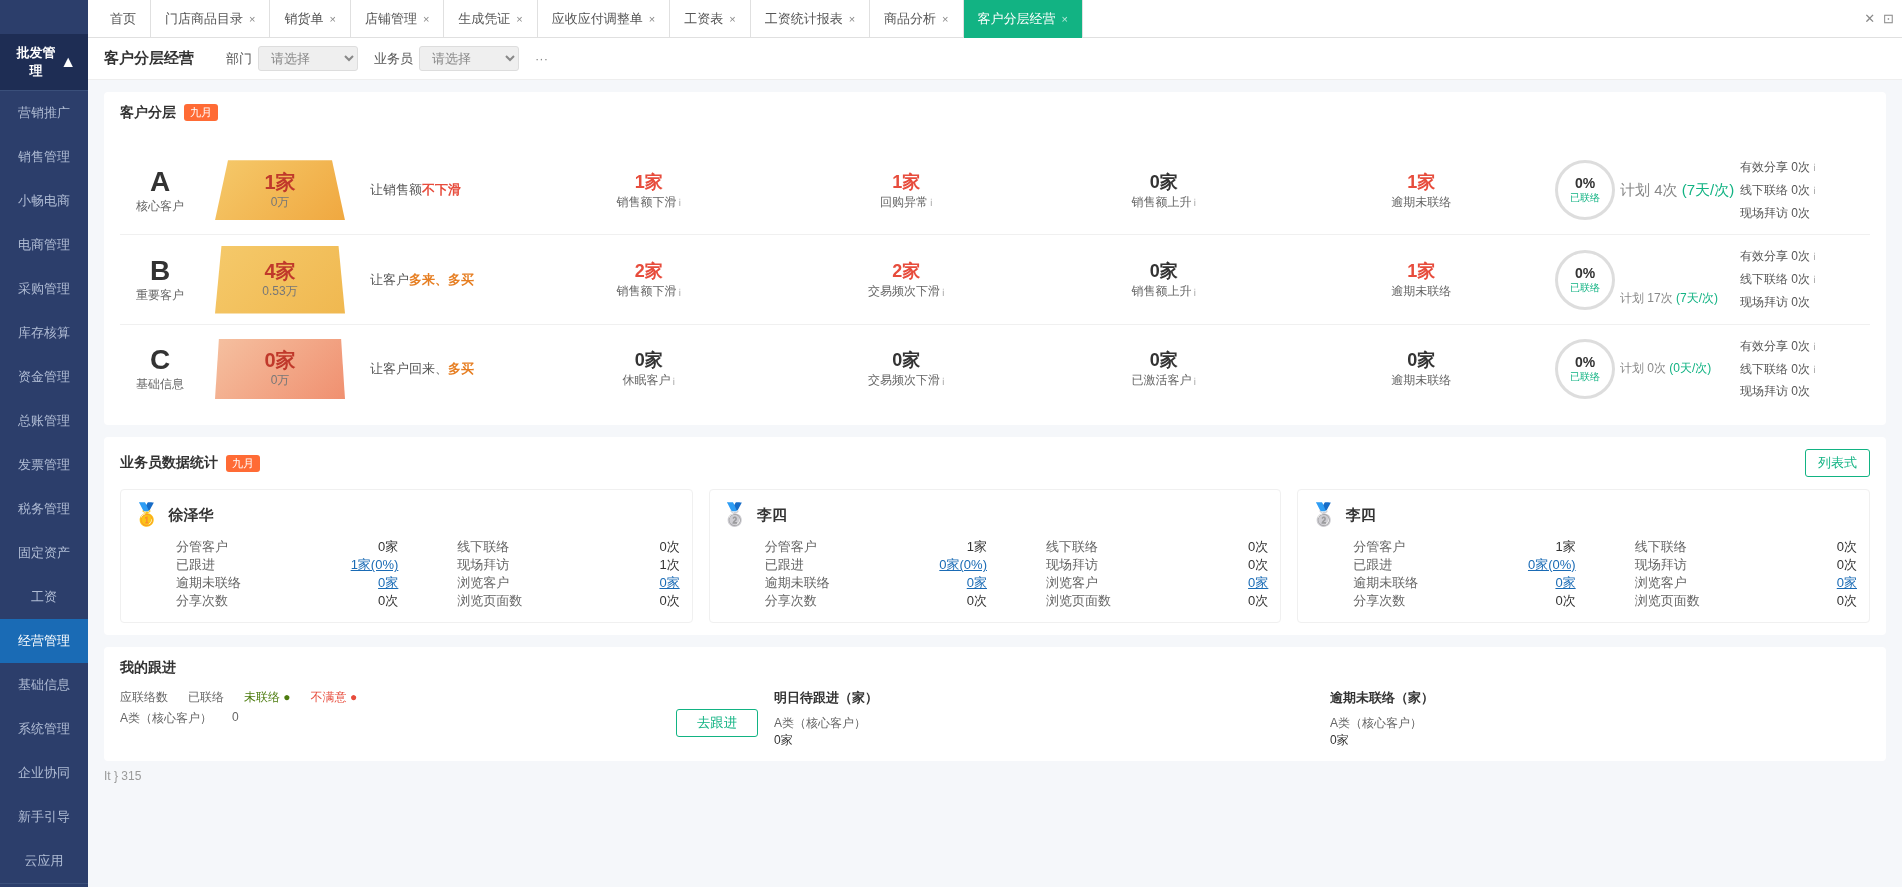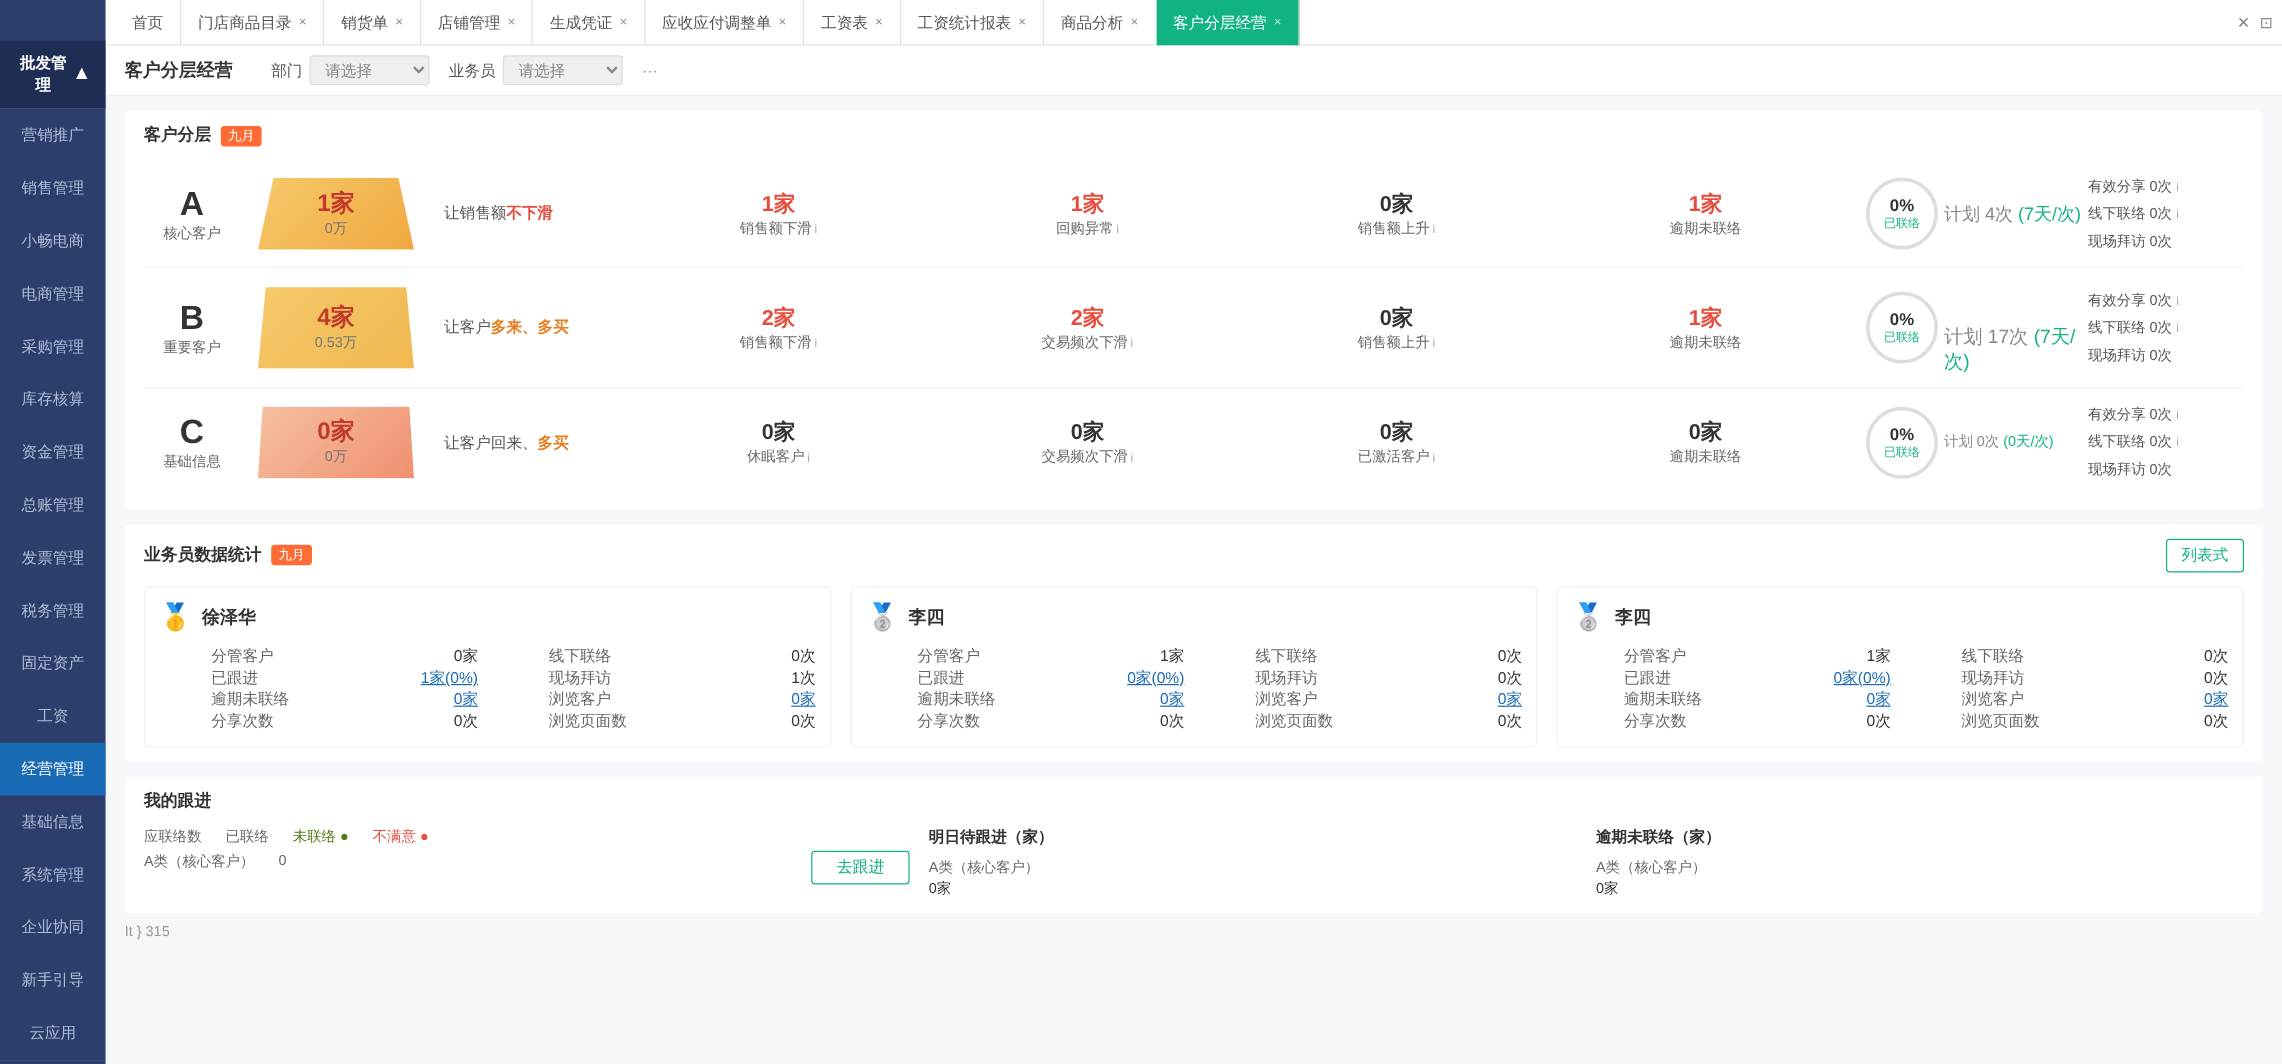--- a/index.html
+++ b/index.html
@@ -29,21 +29,21 @@
     .filter-bar .page-title { font-size: 15px; font-weight: bold; color: #333; margin-right: 16px; }
     .filter-group { display: flex; align-items: center; gap: 6px; font-size: 13px; color: #555; }
     .filter-select { border: 1px solid #ddd; border-radius: 3px; padding: 3px 8px; font-size: 13px; color: #888; min-width: 100px; }
     .more-btn { color: #888; cursor: pointer; }
 
     
     .content { flex: 1; overflow-y: auto; padding: 12px 16px; background: #f5f7fa; }
 
     
     .section { background: #fff; border-radius: 4px; margin-bottom: 12px; padding: 12px 16px; }
-    .section-header { display: flex; align-items: flex-end; margin-bottom: 12px; gap: 8px; }
+    .section-header { display: flex; align-items: flex-start; margin-bottom: 24px; gap: 8px; }
     .section-title { font-size: 14px; font-weight: bold; color: #333; }
     .month-badge { background: #ff6b35; color: #fff; font-size: 11px; padding: 1px 6px; border-radius: 3px; }
 
     
     .tier-row { display: flex; align-items: center; border-bottom: 1px solid #f0f0f0; padding: 10px 0; gap: 0; }
     .tier-row:last-child { border-bottom: none; }
     .tier-label { width: 80px; display: flex; flex-direction: column; align-items: center; justify-content: center; }
     .tier-letter { font-size: 28px; font-weight: bold; color: #333; }
     .tier-name { font-size: 12px; color: #666; }
     .tier-funnel { width: 160px; display: flex; flex-direction: column; align-items: center; justify-content: center; }
@@ -249,21 +249,21 @@
             <div class="stat-label">逾期未联络</div>
           </div>
         </div>
         <div class="tier-circle">
           <div class="circle-pct">
             <span class="pct-num">0%</span>
             <span class="pct-label">已联络</span>
           </div>
         </div>
         <div class="tier-right-plan">
-          <div style="color:#888; font-size:16px;margin-top:38px;">计划 17次 <span style="color:#12b383;">(7天/次)</span></div>
+          <div style="color:#888; font-size:12px;margin-top:38px;">计划 17次 <span style="color:#12b383;">(7天/次)</span></div>
         </div>
         <div class="tier-right-stats" style="font-size:12px; line-height:1.9; min-width:120px;">
           <div>有效分享 0次 <span class="info-icon">ℹ</span></div>
           <div>线下联络 0次 <span class="info-icon">ℹ</span></div>
           <div>现场拜访 0次</div>
         </div>
       </div>
 
       <div class="tier-row">
         <div class="tier-label">

